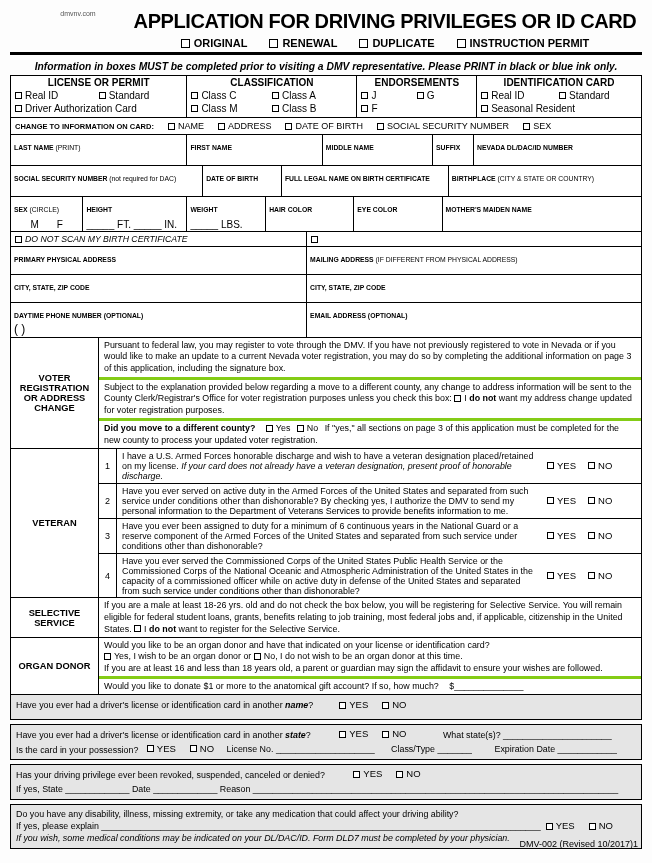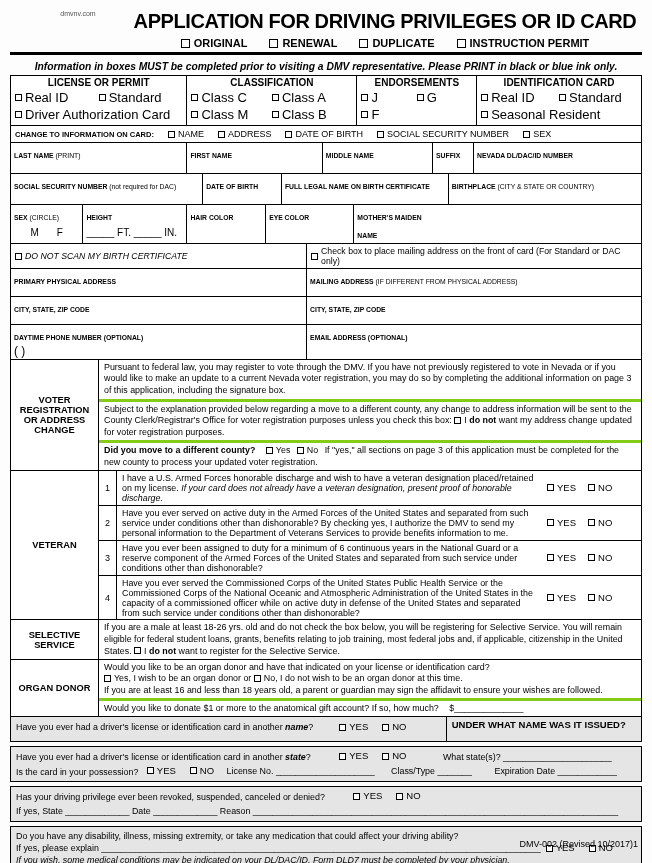--- a/index.html
+++ b/index.html
@@ -29,21 +29,21 @@
   .rule { border-top:3px solid #000; margin-top:3px; }
   .instruction { text-align:center; font-size:10.3px; font-weight:bold; font-style:italic; margin:6px 0 5px 0; }
   
   .box { border:1.6px solid #000; background:#fff; }
   .stack > .box { margin-top:-1.6px; }
   
   .t1 { display:grid; grid-template-columns:28% 27% 19% 26%; }
   .t1col { border-right:1px solid #000; padding:1px 4px 3px 4px; }
   .t1col:last-child { border-right:none; }
   .t1title { text-align:center; font-weight:bold; font-size:10px; margin-bottom:1px; }
-  .optline { display:flex; font-size:13px; margin-top:2px; }
+  .optline { display:flex; font-size:10px; margin-top:2px; }
   .optline .opt { display:flex; align-items:center; }
   .opt-w { width:50%; }
   .change-row { border-top:1px solid #000; display:flex; align-items:center; font-size:9px; padding:3px 4px; gap:14px; }
   .change-lab { font-size:7.5px; font-weight:bold; }
   .chg-opt { display:flex; align-items:center; }
   
   .pr { display:grid; border-top:1px solid #000; }
   .pcell { border-right:1px solid #000; padding:1px 3px; position:relative; }
   .pcell:last-child { border-right:none; }
   .plab { font-size:6.8px; font-weight:bold; }
@@ -245,32 +245,35 @@
         <span class="plab"><span>SEX</span> <span class="sub">(CIRCLE)</span></span>
         <div class="pval" style="display:flex; gap:18px; justify-content:center;">
           <span>M</span>
           <span>F</span>
         </div>
       </div>
       <div class="pcell">
         <span class="plab">HEIGHT</span>
         <div class="pval blank">_____ FT. _____ IN.</div>
       </div>
+      <div class="pcell">
+        <span class="plab">WEIGHT</span>
+        <div class="pval blank">_____ LBS.</div>
+      </div>
       <div class="pcell"><span class="plab">HAIR COLOR</span></div>
       <div class="pcell"><span class="plab">EYE COLOR</span></div>
       <div class="pcell"><span class="plab">MOTHER'S MAIDEN NAME</span></div>
     </div>
     <div class="pr h14 scan-row" style="grid-template-columns:47% 53%;">
       <div class="pcell i">
         <span class="cb"></span>
         <span>DO NOT SCAN MY BIRTH CERTIFICATE</span>
       </div>
       <div class="pcell">
         <span class="cb"></span>
-        <span>Check box to place mailing address on the front of card (For Standard or DAC only)</span>
       </div>
     </div>
     <div class="pr h28" style="grid-template-columns:47% 53%;">
       <div class="pcell"><span class="plab">PRIMARY PHYSICAL ADDRESS</span></div>
       <div class="pcell"><span class="plab"><span>MAILING ADDRESS</span> <span class="sub">(IF DIFFERENT FROM PHYSICAL ADDRESS)</span></span></div>
     </div>
     <div class="pr h28" style="grid-template-columns:47% 53%;">
       <div class="pcell"><span class="plab">CITY, STATE, ZIP CODE</span></div>
       <div class="pcell"><span class="plab">CITY, STATE, ZIP CODE</span></div>
     </div>
@@ -397,23 +400,20 @@
         <span class="opt">
               <span class="cb"></span>
               <span>YES</span>
             </span>
         <span class="opt">
               <span class="cb"></span>
               <span>NO</span>
             </span>
       </span>
     </div>
-    <div class="q1-right">
-      <span>UNDER WHAT NAME WAS IT ISSUED?</span>
-    </div>
   </section>
 
   <section class="qbox q2 qgap">
     <div class="qline">
       <span>Have you ever had a driver's license or identification card in another </span><span class="b i">state</span><span>?</span>
       <span class="yn" style="margin-left:26px;">
         <span class="opt">
               <span class="cb"></span>
               <span>YES</span>
             </span>

